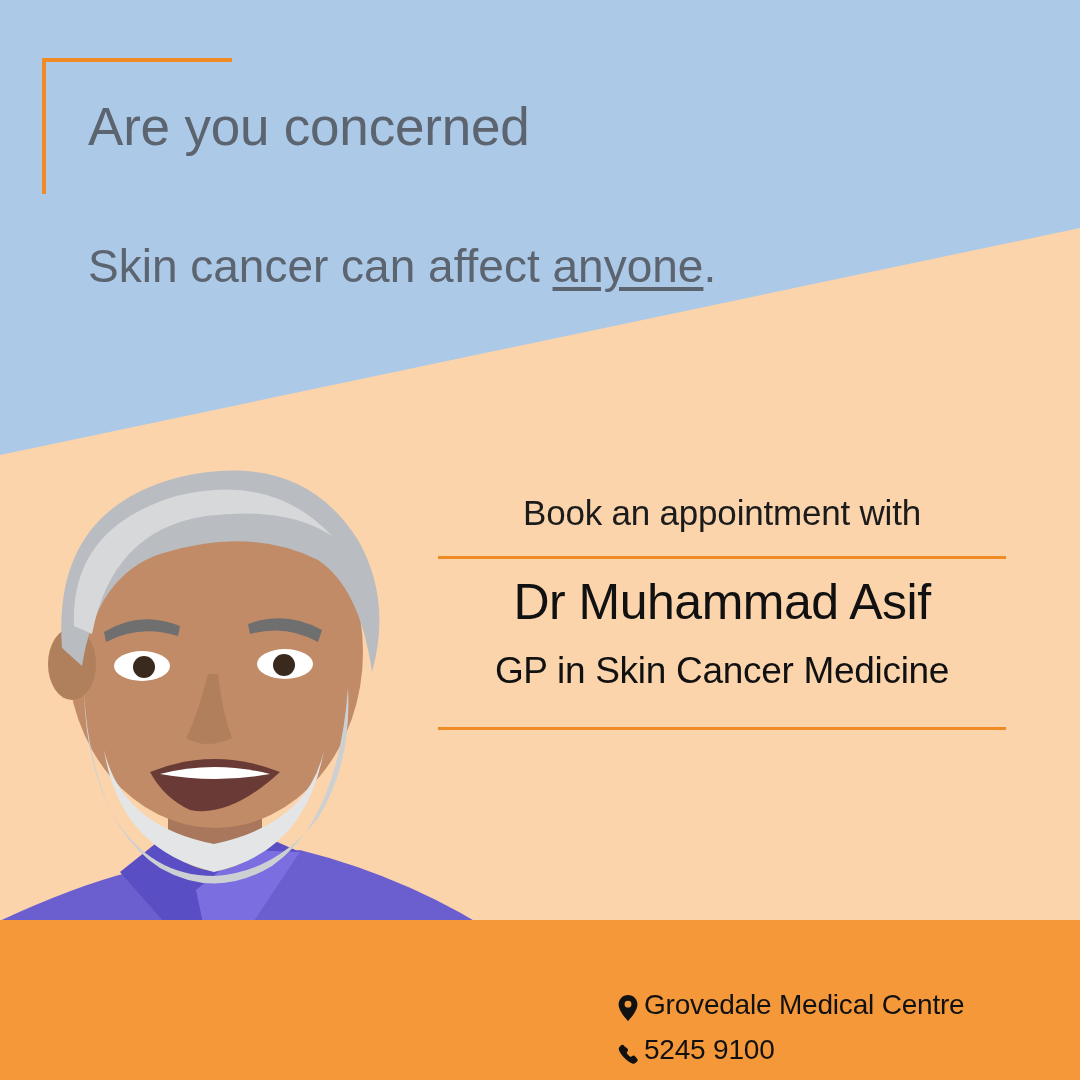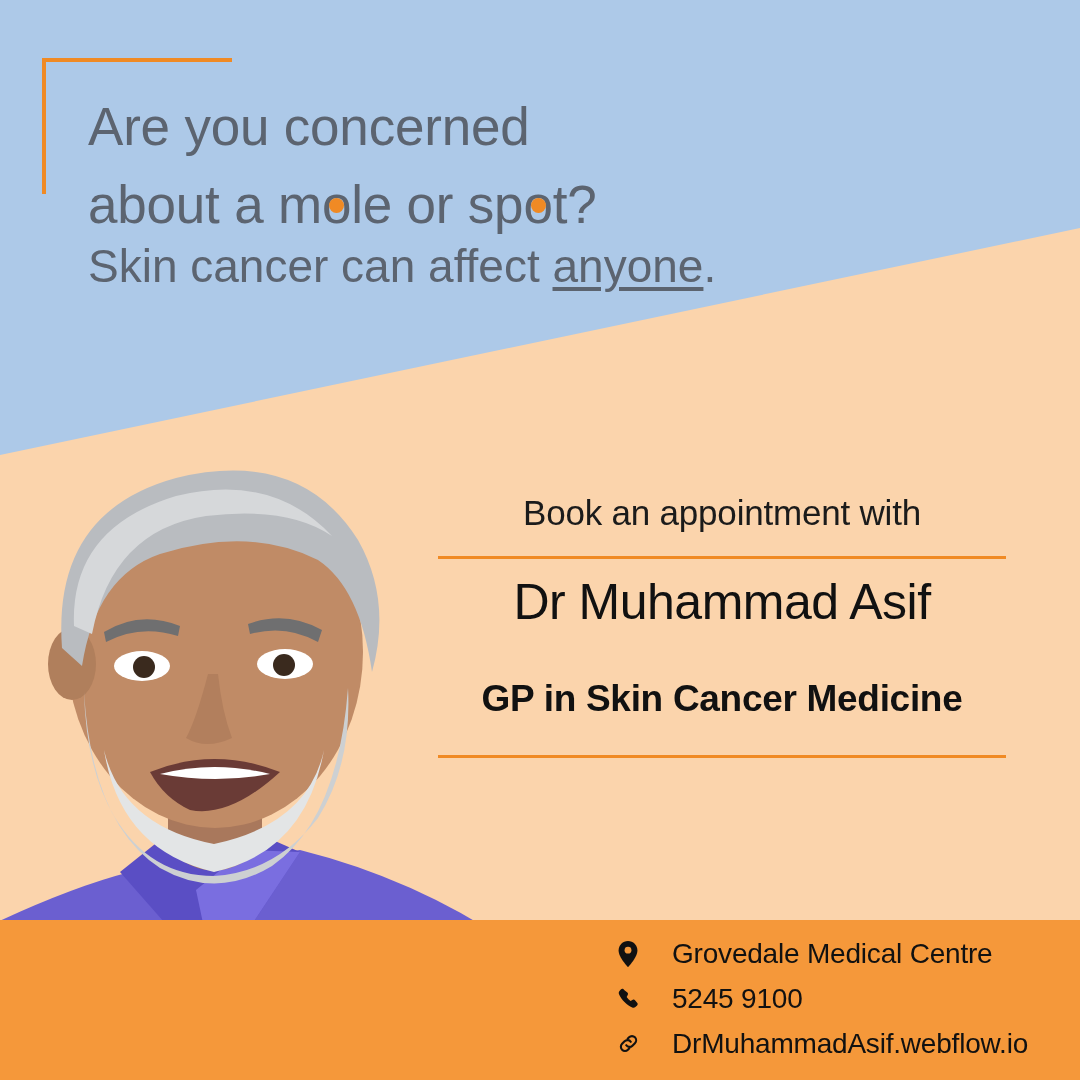--- a/index.html
+++ b/index.html
@@ -127,48 +127,47 @@
   }
   .doctor-name {
     font-size: 50px;
     font-weight: normal;
     color: #111111;
     line-height: 86px;
     letter-spacing: -0.5px;
   }
   .doctor-role {
     font-size: 37px;
-    font-weight: bold;
+    font-weight: normal;
     color: #111111;
     line-height: 52px;
     letter-spacing: -0.3px;
     padding-bottom: 14px;
-    margin-top: 28px;
   }
 
   
   .contact-bar {
     position: absolute;
     left: 0;
     bottom: 0;
     width: 1080px;
     height: 160px;
     background: #f5983a;
     clip-path: polygon(0 0, 1080px 0, 1080px 160px, 0 160px);
   }
   .contact-list {
     position: absolute;
     right: 34px;
     bottom: 14px;
     width: 430px;
   }
   .contact-row {
     display: flex;
-    align-items: center;
-    gap: 32px;
+    align-items: flex-end;
+    gap: 4px;
     height: 45px;
   }
   .contact-row .ico {
     width: 24px;
     display: flex;
     justify-content: center;
     align-items: center;
     flex: 0 0 24px;
   }
   .contact-row .txt {
@@ -182,21 +181,20 @@
 <body>
 
 <div class="poster">
 
   <div class="bg-peach"></div>
   <div class="bg-blue"></div>
   <div class="bracket"></div>
 
   <div class="headline">
     <div class="line">Are you concerned</div>
-    <div class="line"><span>about a m</span><span class="dot-o">o</span><span>le or sp</span><span class="dot-o">o</span><span>t?</span></div>
   </div>
 
   <div class="subline"><span>Skin cancer can affect </span><u>anyone</u><span>.</span></div>
 
   <div class="portrait">
     <svg width="620" height="660" viewBox="0 0 620 660" xmlns="http://www.w3.org/2000/svg">
       <defs>
         <clipPath id="pclip">
             <rect x="0" y="0" width="620" height="660"></rect>
           </clipPath>
@@ -259,27 +257,16 @@
 
     <div class="contact-row">
       <span class="ico">
         <svg width="23" height="23" viewBox="0 0 24 24">
             <path d="M6.6 2.2c-.7-.6-1.8-.5-2.4.2L2.6 4.2c-.8.9-1 2.2-.5 3.3 1.2 2.8 3.2 5.6 5.7 8.1s5.3 4.5 8.1 5.7c1.1.5 2.4.3 3.3-.5l1.8-1.6c.7-.6.8-1.7.2-2.4l-2.4-3c-.5-.7-1.5-.9-2.3-.5l-2.3 1.2c-1.6-1.1-3-2.5-4.1-4.1l1.2-2.3c.4-.8.2-1.8-.5-2.3l-3-2.4z" fill="#111111"></path>
           </svg>
       </span>
       <span class="txt">5245 9100</span>
     </div>
 
-    <div class="contact-row">
-      <span class="ico">
-        <svg width="23" height="23" viewBox="0 0 24 24">
-            <g fill="none" stroke="#111111" stroke-width="2.2" stroke-linecap="round">
-              <path d="M9.6 13.8a4.3 4.3 0 0 0 6.5.5l2.6-2.6a4.3 4.3 0 0 0-6.1-6.1l-1.5 1.5"></path>
-              <path d="M14.4 10.2a4.3 4.3 0 0 0-6.5-.5l-2.6 2.6a4.3 4.3 0 0 0 6.1 6.1l1.5-1.5"></path>
-            </g>
-          </svg>
-      </span>
-      <span class="txt">DrMuhammadAsif.webflow.io</span>
-    </div>
 
   </div>
 
 </div>
 
 </body></html>

